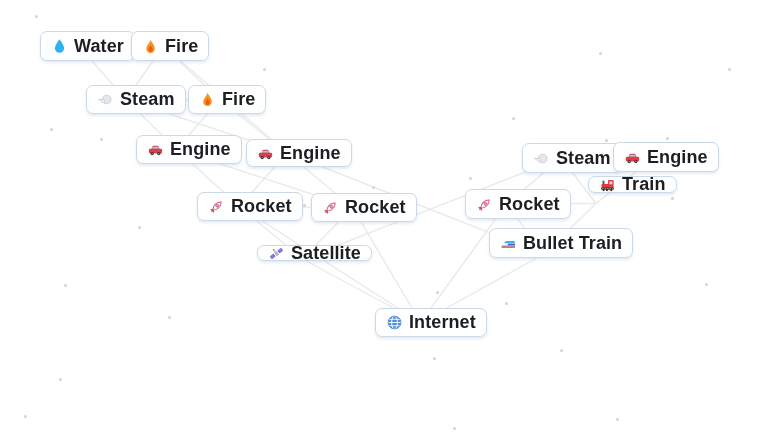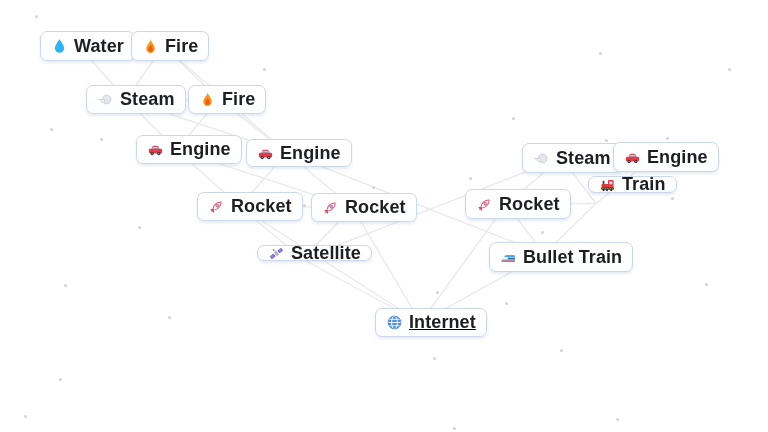--- a/index.html
+++ b/index.html
@@ -254,33 +254,33 @@
           <rect x="4.2" y="5.6" width="2.2" height="3.8" fill="#4a4f57"></rect>
           <rect x="2.4" y="13.6" width="15.2" height="2.6" rx="1.1" fill="#373c43"></rect>
           <path d="M3.4 14.9h13" stroke="#f2b632" stroke-width="0.9" stroke-dasharray="1.6 1.4"></path>
           <circle cx="5.4" cy="16.6" r="1.3" fill="#23272c"></circle>
           <circle cx="9.4" cy="16.6" r="1.3" fill="#23272c"></circle>
           <circle cx="14.4" cy="16.6" r="1.3" fill="#23272c"></circle>
         </svg>
       </span>
       <span class="label">Train</span>
     </div>
-    <div class="item" style="left: 489px; top: 242px; height: 30px;">
+    <div class="item" style="left: 489px; top: 228px; height: 30px;">
       <span class="icon">
         <svg viewBox="0 0 20 20">
           <path d="M1.8 13.6c.8-3.6 4-6.4 8.4-6.4h5.6c1 0 1.8.8 1.8 1.8v4.6Z" fill="#f5f8fb"></path>
           <path d="M4.6 8.9c1.5-1.1 3.4-1.7 5.6-1.7h5.6c1 0 1.8.8 1.8 1.8v.6H6.9Z" fill="#57a7e8"></path>
           <rect x="9.2" y="10.2" width="8.4" height="2" fill="#2f6fb5"></rect>
           <path d="M1.8 13.6h15.8v1.2H1.8Z" fill="#394049"></path>
           <path d="M2.6 12.9h15" stroke="#e23b4a" stroke-width="0.8"></path>
         </svg>
       </span>
       <span class="label">Bullet Train</span>
     </div>
-    <div class="item" style="left: 375px; top: 308px; height: 29px; text-decoration: underline;">
+    <div class="item" style="left: 375px; top: 308px; height: 29px;">
       <span class="icon">
         <svg viewBox="0 0 20 20">
           <circle cx="10" cy="10" r="7.6" fill="#4c8fe0"></circle>
           <ellipse cx="10" cy="10" rx="3.4" ry="7.6" fill="none" stroke="#ffffff" stroke-width="1.1"></ellipse>
           <path d="M2.4 10h15.2M3.4 6.2h13.2M3.4 13.8h13.2" stroke="#ffffff" stroke-width="1.1" fill="none"></path>
           <circle cx="10" cy="10" r="7.6" fill="none" stroke="#3c7ecf" stroke-width="0.8"></circle>
         </svg>
       </span>
       <span class="label">Internet</span>
     </div>

